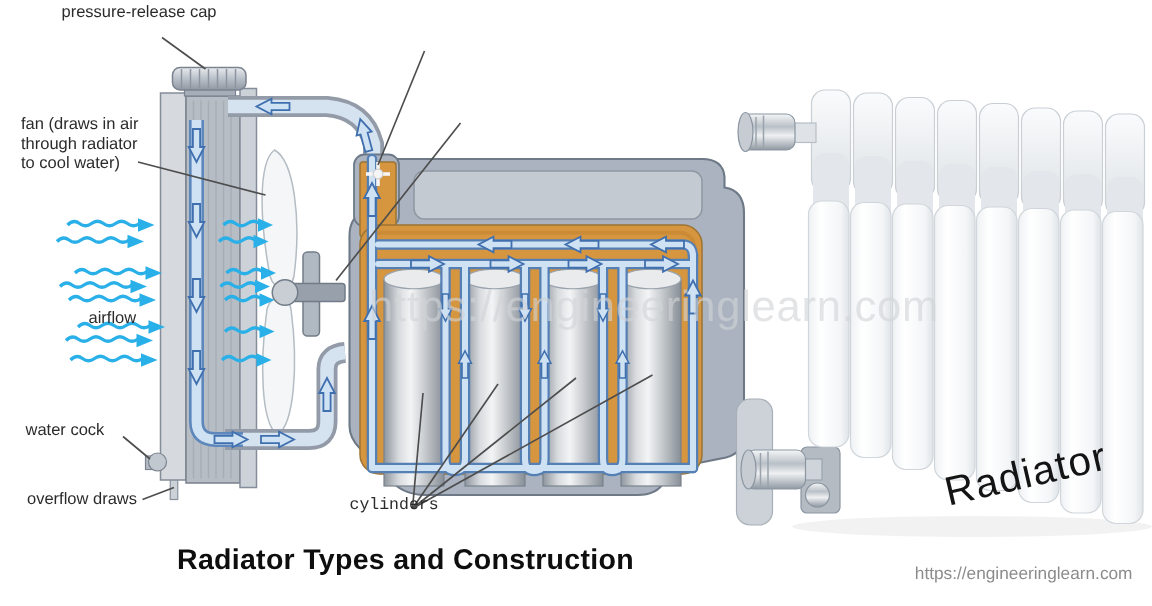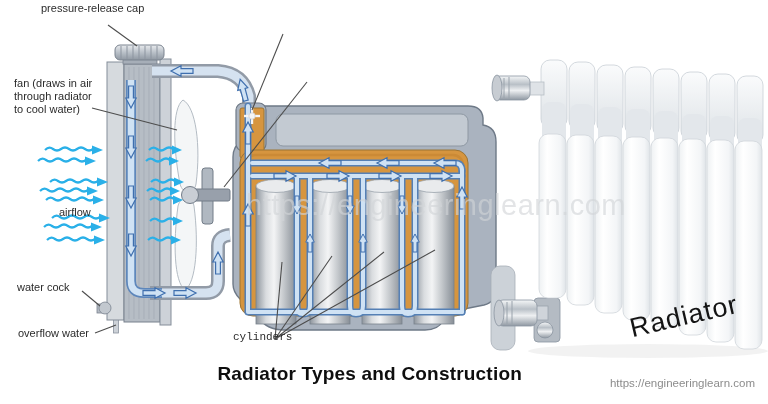--- a/index.html
+++ b/index.html
@@ -9,21 +9,21 @@
   .lbl{position:absolute;font-size:11px;line-height:13px;color:var(--label-text,#2b2b2b);
        white-space:pre-line;}
   .lbl-cap{left:13px;top:2px;padding-left:28px;}
   .lbl-thermostat{left:275px;top:21px;}
   .lbl-pump{left:303px;top:56px;}
   .lbl-fan{left:14px;top:77px;}
   .lbl-airflow{left:14px;top:206px;margin-left:45px;}
   .lbl-drain{left:17px;top:281px;}
   .lbl-overflow{left:18px;top:327px;}
   .lbl-cylinders{left:233px;top:331px;font-family:Liberation Mono, monospace;}
-  .title{position:absolute;left:118px;top:363px;width:404px;text-align:right;
+  .title{position:absolute;left:118px;top:363px;width:404px;text-align:left;
          font-size:19px;font-weight:bold;color:#0e0e0e;letter-spacing:.2px;}
   .watermark{position:absolute;left:246px;top:189px;font-size:29px;letter-spacing:.5px;
          color:var(--watermark-text,#d2d5d8);opacity:.62;pointer-events:none;}
   .footer-url{position:absolute;right:13px;top:377px;font-size:11.5px;
          color:var(--footer-text,#8c8c8c);}
   .photo-caption{position:absolute;left:596px;top:301px;width:176px;text-align:center;
          font-size:27px;letter-spacing:1px;color:#141414;transform:rotate(-13deg);}
   .flowA{fill:#cfe2f4;stroke:var(--coolant-flow-outline,#3f6fae);stroke-width:1.2;}
   .leader{stroke:#4d4d4d;stroke-width:1.1;fill:none;}
 </style>
@@ -301,20 +301,20 @@
     <line x1="275" y1="339" x2="435" y2="250"></line>
   </g>
 </svg>
 
   <div class="lbl lbl-cap">pressure-release cap</div>
   <div class="lbl lbl-fan">fan (draws in air
 through radiator
 to cool water)</div>
   <div class="lbl lbl-airflow">airflow</div>
   <div class="lbl lbl-drain">water cock</div>
-  <div class="lbl lbl-overflow">overflow water</div>
+  <div class="lbl lbl-overflow">overflow draws</div>
   <div class="lbl lbl-cylinders">cylinders</div>
 
   <div class="watermark">https://engineeringlearn.com</div>
   <div class="photo-caption">Radiator</div>
   <div class="title">Radiator Types and Construction</div>
   <div class="footer-url">https://engineeringlearn.com</div>
 </div>
 
 </body></html>

